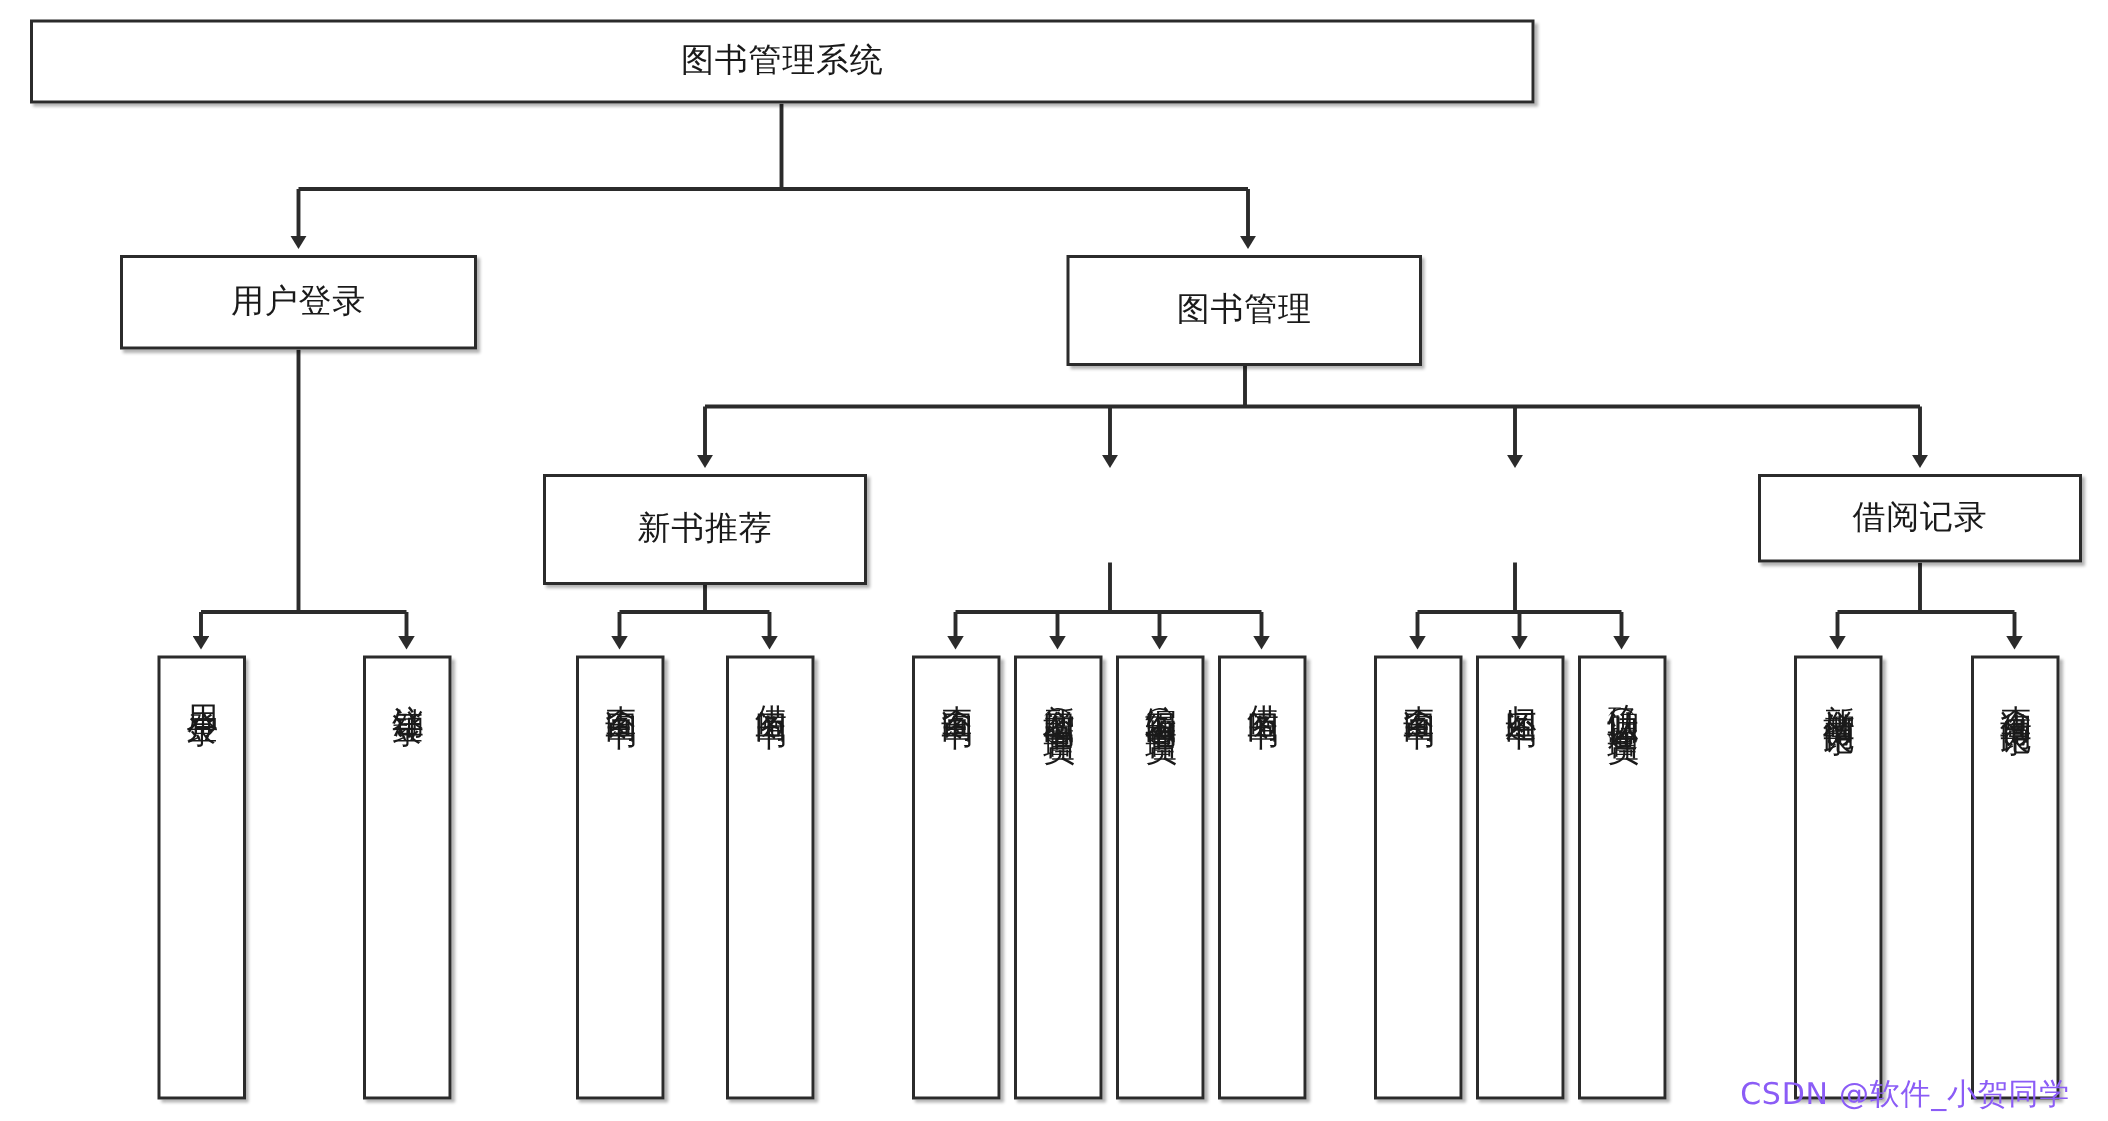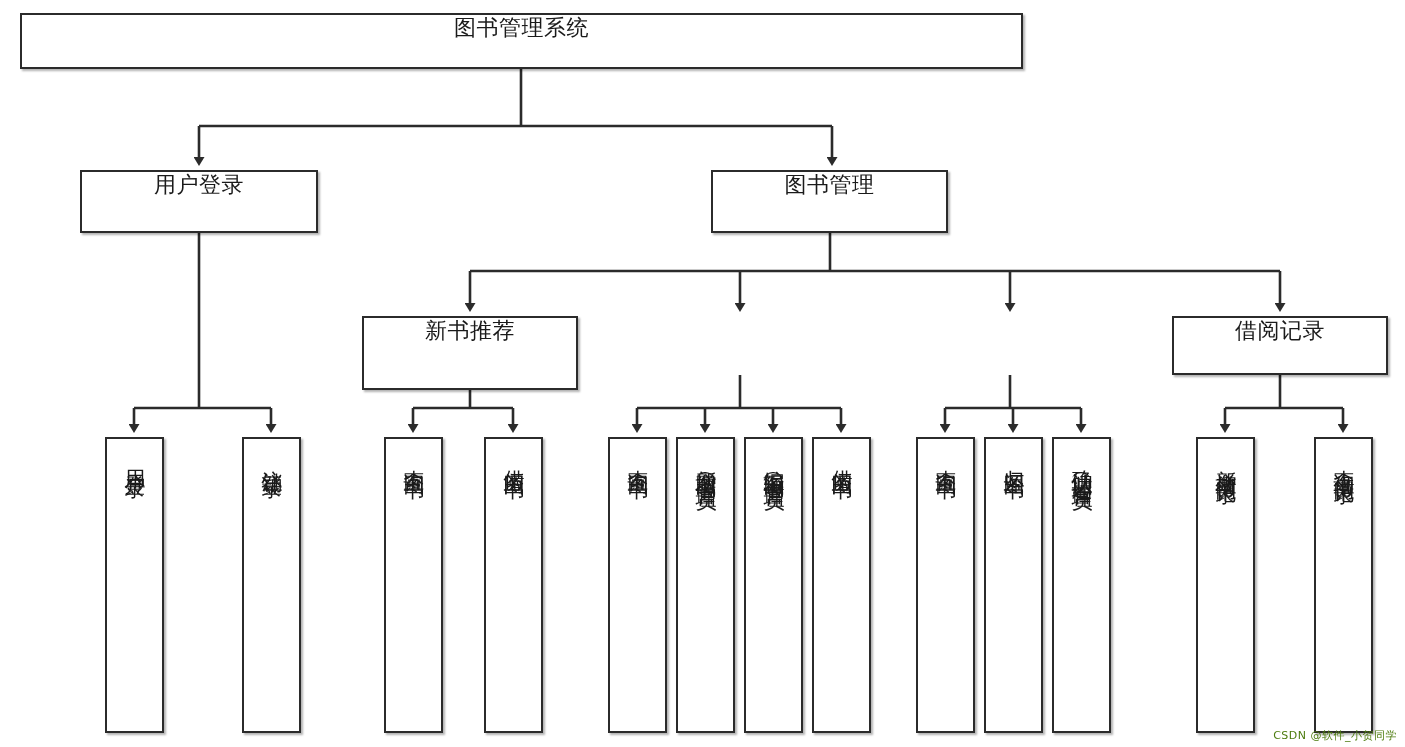--- a/index.html
+++ b/index.html
@@ -25,21 +25,21 @@
     height: 747px;
     pointer-events: none;
   }
   .node {
     position: absolute;
     box-sizing: border-box;
     background: #ffffff;
     border: 2px solid #2b2b2b;
     box-shadow: 2px 2px 2px rgba(0,0,0,0.30);
     display: flex;
-    align-items: flex-start;
+    align-items: center;
     justify-content: center;
     color: #1a1a1a;
     z-index: 2;
   }
   .node-label {
     font-size: 22px;
     line-height: 1.15;
     letter-spacing: 0.5px;
     white-space: nowrap;
     color: #1a1a1a;
@@ -53,24 +53,24 @@
   .node.vertical .node-label {
     writing-mode: vertical-rl;
     text-orientation: upright;
     font-size: 21px;
     letter-spacing: 3px;
     line-height: 1;
     white-space: nowrap;
   }
   .watermark {
     position: absolute;
-    right: 8px;
+    right: 25px;
     bottom: 4px;
-    font-size: 11px;
-    color: #4d7c0f;
+    font-size: 20px;
+    color: #8b5cf6;
     letter-spacing: 0.5px;
     white-space: nowrap;
     z-index: 3;
   }
 </style>
 </head>
 <body>
 
 <div id="canvas">
 
@@ -124,21 +124,21 @@
     </g>
   </svg>
 
   <div class="node" style="left: 20px; top: 13px; width: 1003px; height: 56px;">
     <span class="node-label">图书管理系统</span>
   </div>
 
   <div class="node" style="left: 80px; top: 170px; width: 238px; height: 63px;">
     <span class="node-label">用户登录</span>
   </div>
-  <div class="node" style="left: 711px; top: 170px; width: 237px; height: 63px;">
+  <div class="node" style="left: 711px; top: 170px; width: 237px; height: 74px;">
     <span class="node-label">图书管理</span>
   </div>
 
   <div class="node" style="left: 362px; top: 316px; width: 216px; height: 74px;">
     <span class="node-label">新书推荐</span>
   </div>
   <div class="node" style="left: 1172px; top: 316px; width: 216px; height: 59px;">
     <span class="node-label">借阅记录</span>
   </div>
 

